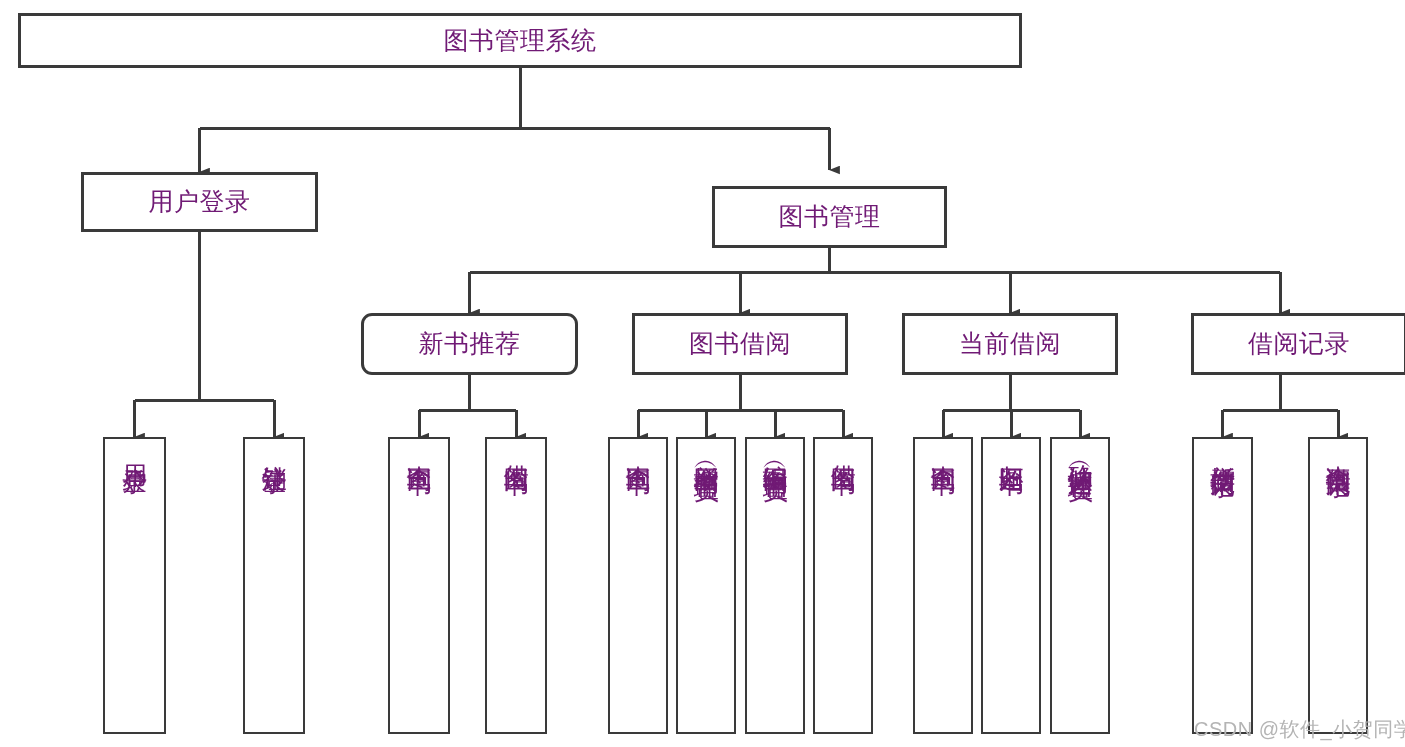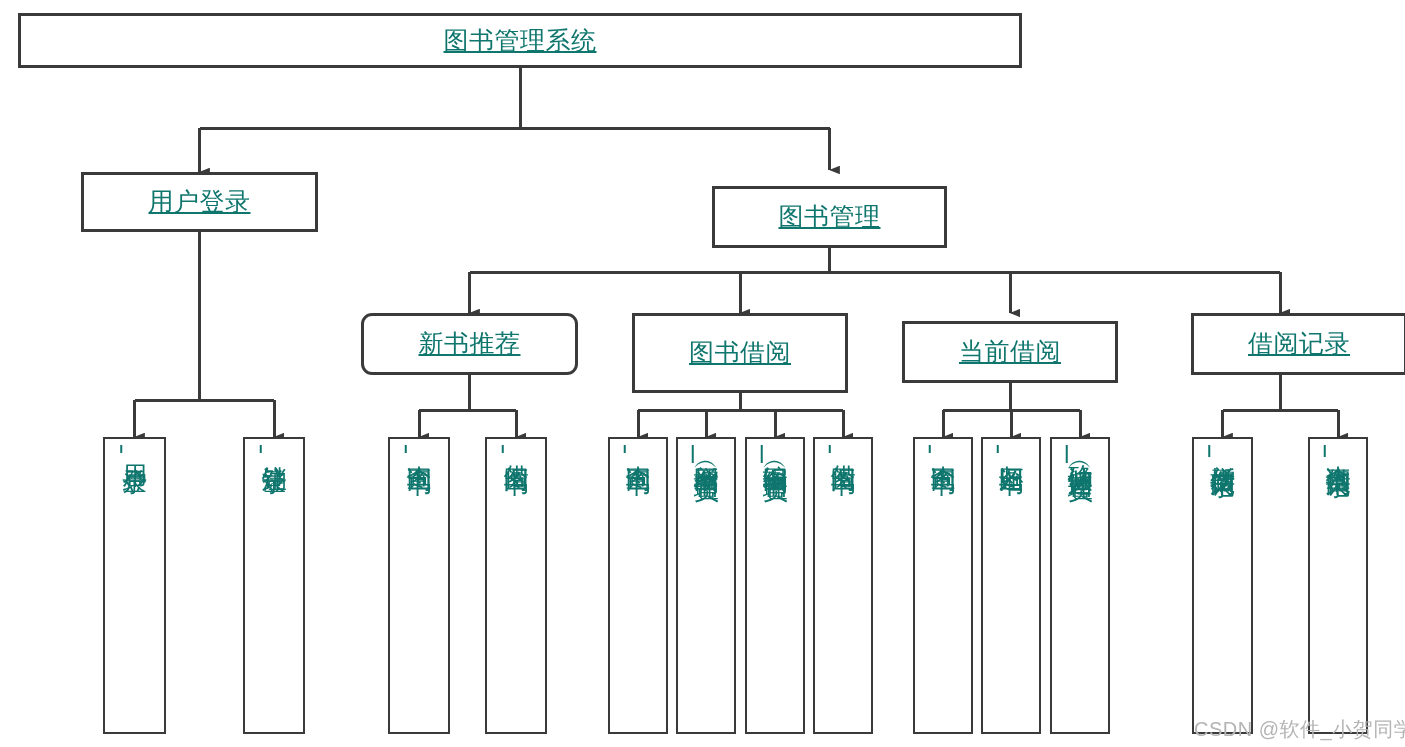--- a/index.html
+++ b/index.html
@@ -35,25 +35,24 @@
     border: 2.5px solid #3a3a3a;
     display: flex;
     align-items: center;
     justify-content: center;
     overflow: hidden;
   }
   .node.horizontal {
     border-width: 3px;
   }
   .node .label {
-    color: #0f766e;
+    color: #701a75;
     text-align: right;
     line-height: 1.18;
     white-space: nowrap;
-    text-decoration: underline;
   }
   .node.horizontal .label {
     font-size: 25px;
     letter-spacing: 0.5px;
   }
   .node.root .label {
     font-size: 25px;
   }
   .node.vertical {
     border-width: 2.5px;
@@ -132,24 +131,24 @@
       </div>
       <div class="node horizontal" style="left: 81px; top: 172px; width: 237px; height: 60px;">
         <span class="label">用户登录</span>
       </div>
       <div class="node horizontal" style="left: 712px; top: 186px; width: 235px; height: 62px;">
         <span class="label">图书管理</span>
       </div>
       <div class="node horizontal" style="left: 361px; top: 313px; width: 217px; height: 62px; border-radius: 11px;">
         <span class="label">新书推荐</span>
       </div>
-      <div class="node horizontal" style="left: 632px; top: 313px; width: 216px; height: 80px;">
+      <div class="node horizontal" style="left: 632px; top: 313px; width: 216px; height: 62px;">
         <span class="label">图书借阅</span>
       </div>
-      <div class="node horizontal" style="left: 902px; top: 313px; width: 216px; height: 62px; margin-top: 8px;">
+      <div class="node horizontal" style="left: 902px; top: 313px; width: 216px; height: 62px;">
         <span class="label">当前借阅</span>
       </div>
       <div class="node horizontal" style="left: 1172px; top: 313px; width: 216px; height: 62px; margin-left: 19px;">
         <span class="label">借阅记录</span>
       </div>
       <div class="node vertical" style="left: 103px; top: 437px; width: 63px; height: 297px;">
         <span class="label">用户登录</span>
       </div>
       <div class="node vertical" style="left: 243px; top: 437px; width: 62px; height: 297px;">
         <span class="label">注销登录</span>

